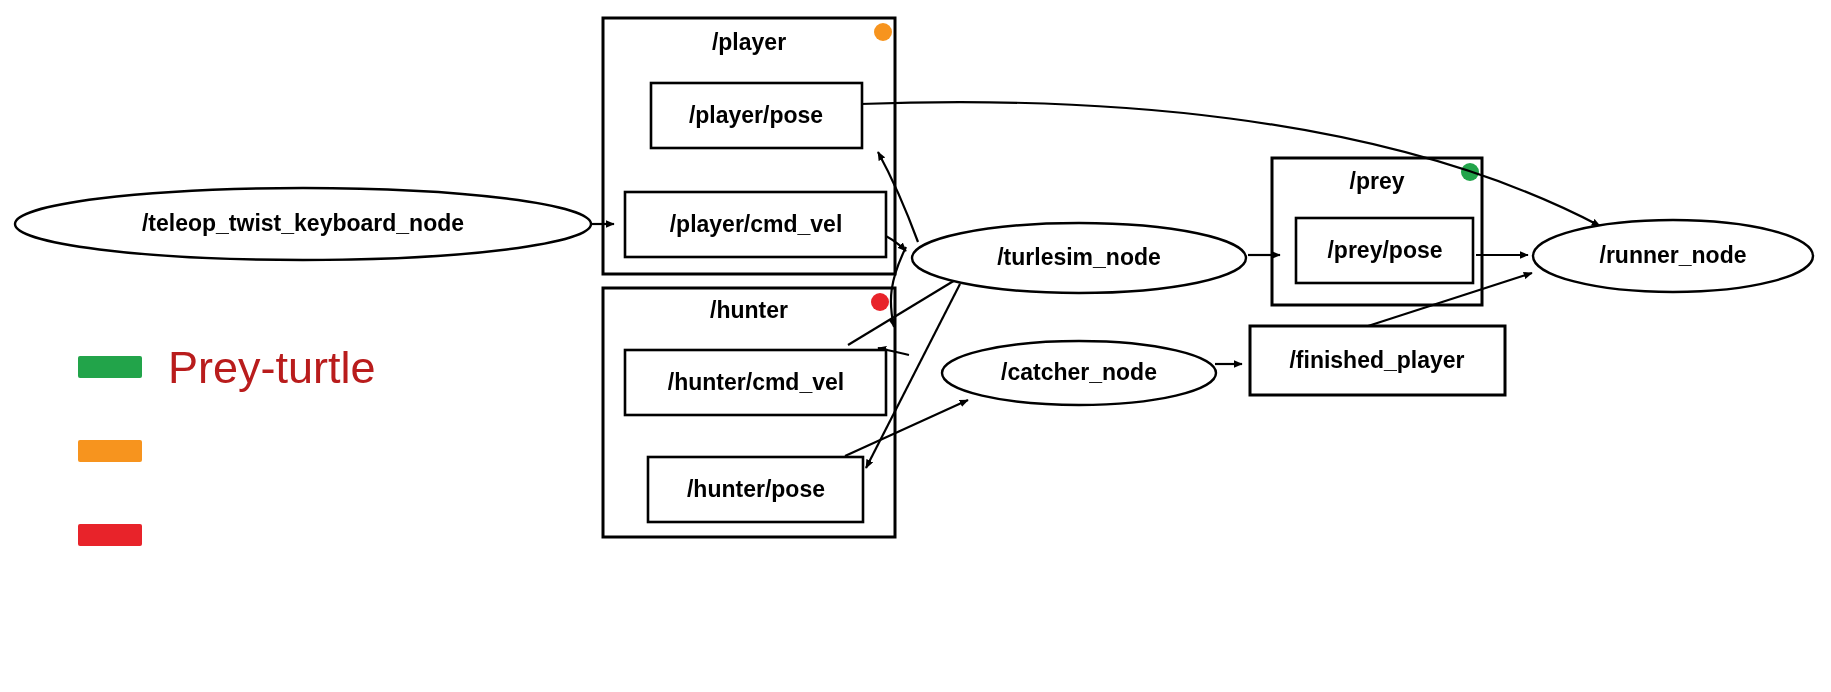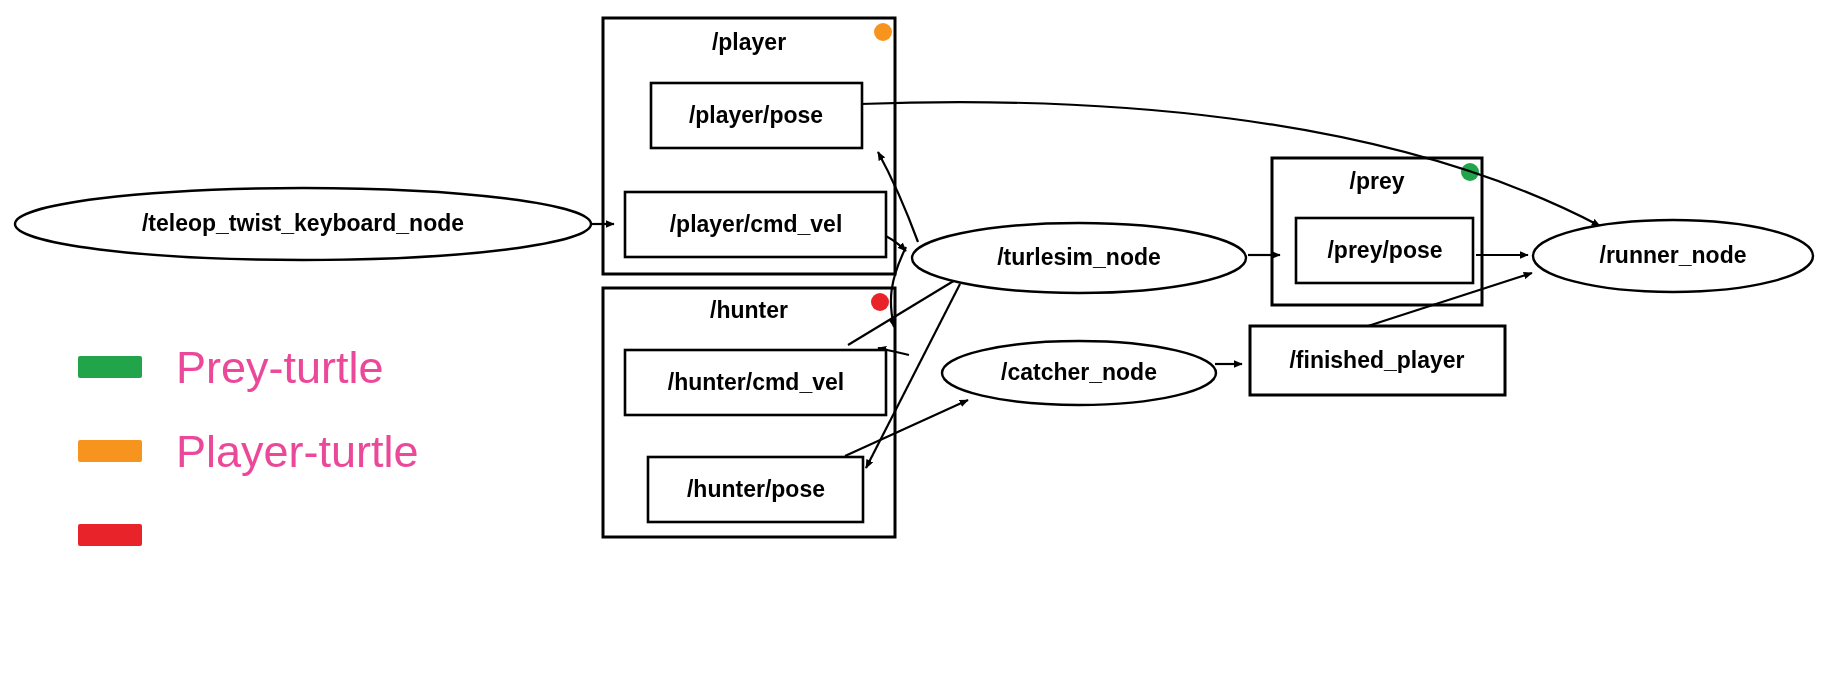--- a/index.html
+++ b/index.html
@@ -78,24 +78,24 @@
     align-items: center;
     height: 84px;
   }
   .legend-swatch {
     width: 64px;
     height: 22px;
     border-radius: 2px;
     flex: 0 0 auto;
   }
   .legend-label {
-    margin-left: 34px;
+    margin-left: 26px;
     font-family: "Liberation Sans", sans-serif;
     font-size: 45px;
-    color: #ec4899;
+    color: #b91c1c;
     line-height: 1;
     white-space: nowrap;
   }
 </style>
 </head>
 <body>
 
 <div id="stage">
 
   <svg id="graph-svg" viewBox="0 0 1831 692" xmlns="http://www.w3.org/2000/svg">
@@ -203,20 +203,19 @@
     </g>
   </svg>
 
   <div id="legend">
     <div class="legend-row">
       <span class="legend-swatch" style="background:#22A44A;"></span>
       <span class="legend-label">Prey-turtle</span>
     </div>
     <div class="legend-row">
       <span class="legend-swatch" style="background:#F7941E;"></span>
-      <span class="legend-label">Player-turtle</span>
     </div>
     <div class="legend-row">
       <span class="legend-swatch" style="background:#E8232A;"></span>
     </div>
   </div>
 
 </div>
 
 </body></html>

